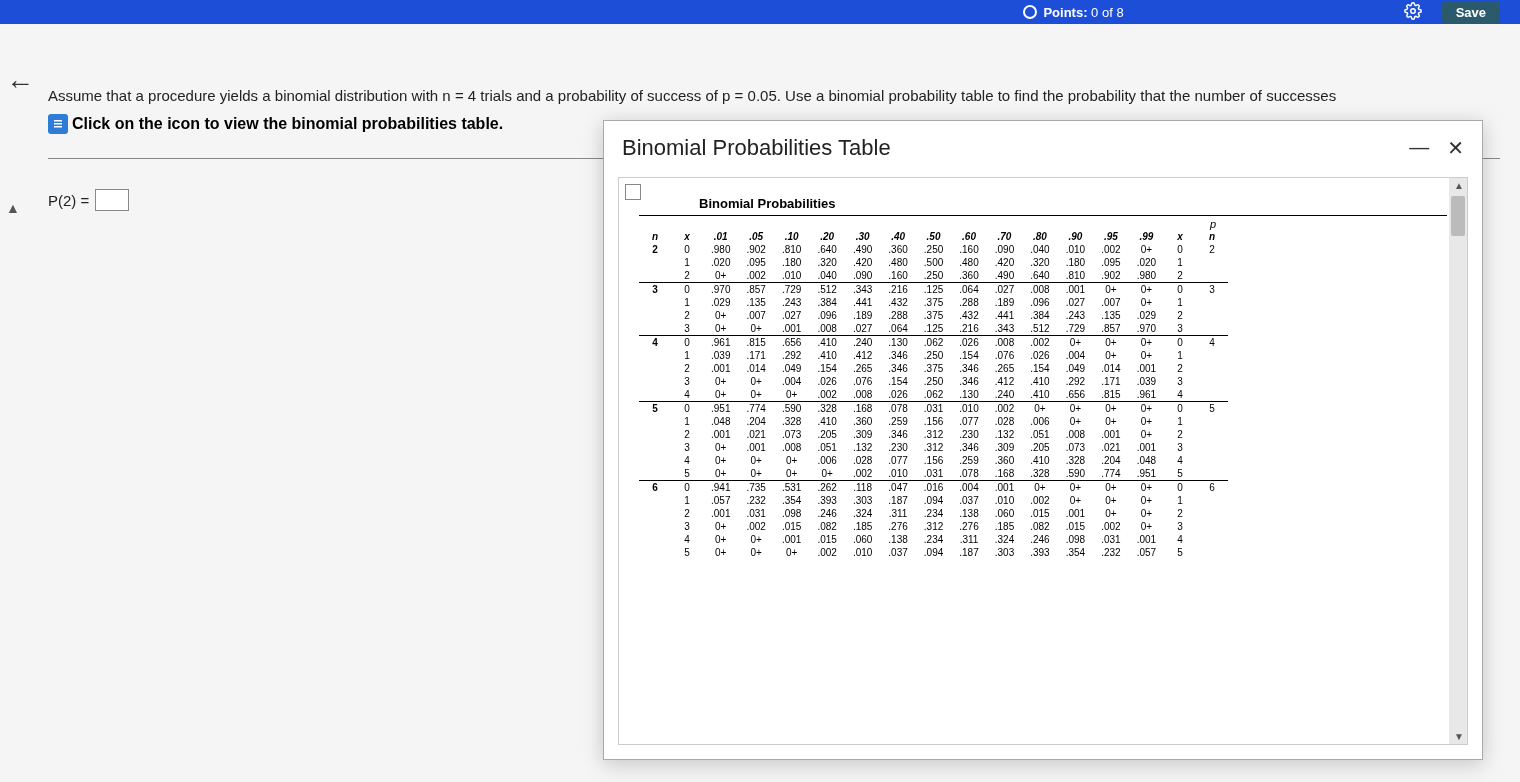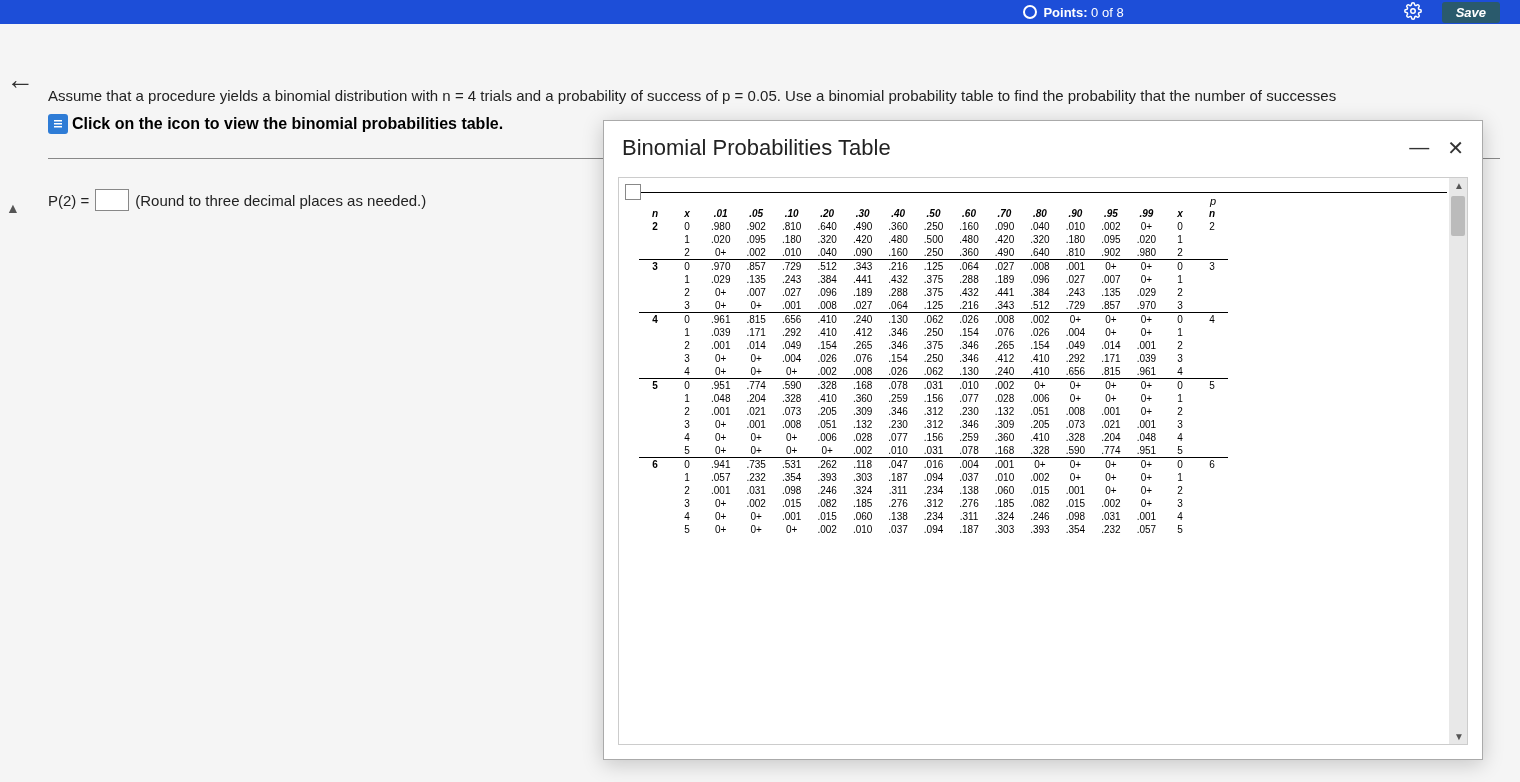--- a/index.html
+++ b/index.html
@@ -1,21 +1,21 @@
 <!DOCTYPE html>
 <html><head>
 <meta charset="utf-8">
 <style>
 * { box-sizing: border-box; margin: 0; padding: 0; }
 body { font-family: Arial, sans-serif; background: #f5f5f5; width: 1520px; height: 782px; overflow: hidden; position: relative; }
 .top-bar { background: #1d4ed8; height: 24px; display: flex; align-items: center; justify-content: flex-end; padding: 0 20px; color: #fff; font-size: 13px; }
 .top-bar .points-wrap { display: flex; align-items: center; gap: 6px; margin-right: 280px; }
 .top-bar .circle { width: 14px; height: 14px; border: 2px solid #fff; border-radius: 50%; }
 .top-bar .gear { margin-right: 20px; }
-.top-bar .save { background: #2a5a6c; padding: 3px 14px; border-radius: 3px; font-weight: bold; font-style: italic; }
+.top-bar .save { background: #2a5a6c; padding: 3px 14px; border-radius: 3px; font-weight: bold; }
 .main { display: flex; padding: 10px 20px 0 0; }
 .back-arrow { font-size: 28px; color: #333; padding: 30px 14px 0 6px; cursor: pointer; }
 .content { flex: 1; margin-top: 45px; }
 .problem-text { font-size: 15px; color: #222; line-height: 1.4; padding: 6px 0 4px 0; }
 .icon-row { display: flex; align-items: center; gap: 4px; padding: 4px 0 10px 0; font-weight: bold; }
 .doc-icon { width: 20px; height: 20px; background: #2e7cd6; border-radius: 3px; display: flex; align-items: center; justify-content: center; }
 .doc-icon svg { width: 12px; height: 12px; }
 .divider { border: none; border-top: 1px solid #888; margin: 14px 0 30px 0; }
 .answer-row { font-size: 15px; color: #222; display: flex; align-items: center; gap: 6px; }
 .answer-row input { width: 34px; height: 22px; border: 1px solid #888; text-align: center; font-size: 14px; }
@@ -67,37 +67,37 @@
             <rect x="4" y="10" width="16" height="3"></rect>
             <rect x="4" y="16" width="16" height="3"></rect>
           </svg>
       </span>
       <span>Click on the icon to view the binomial probabilities table.</span>
     </div>
     <hr class="divider">
     <div class="answer-row">
       <span>P(2) =</span>
       <input type="text" style="">
-      <span>(Round to three decimal places as needed.)</span>
     </div>
   </div>
 </div>
 
 <div class="caret">▲</div>
 
 <div class="popup">
   <div class="popup-header">
     <div class="popup-title">Binomial Probabilities Table</div>
     <div class="popup-controls">
       <span>—</span>
       <span>✕</span>
     </div>
   </div>
   <div class="popup-body">
     <div class="export-icon"></div>
+    <div class="tbl-title">Binomial Probabilities</div>
     <hr class="tbl-hr">
     <div class="p-label">p</div>
     <table class="prob">
       <thead>
           <tr id="hdr-row">
             <th>n</th>
             <th>x</th>
             <th>.01</th>
             <th>.05</th>
             <th>.10</th>

